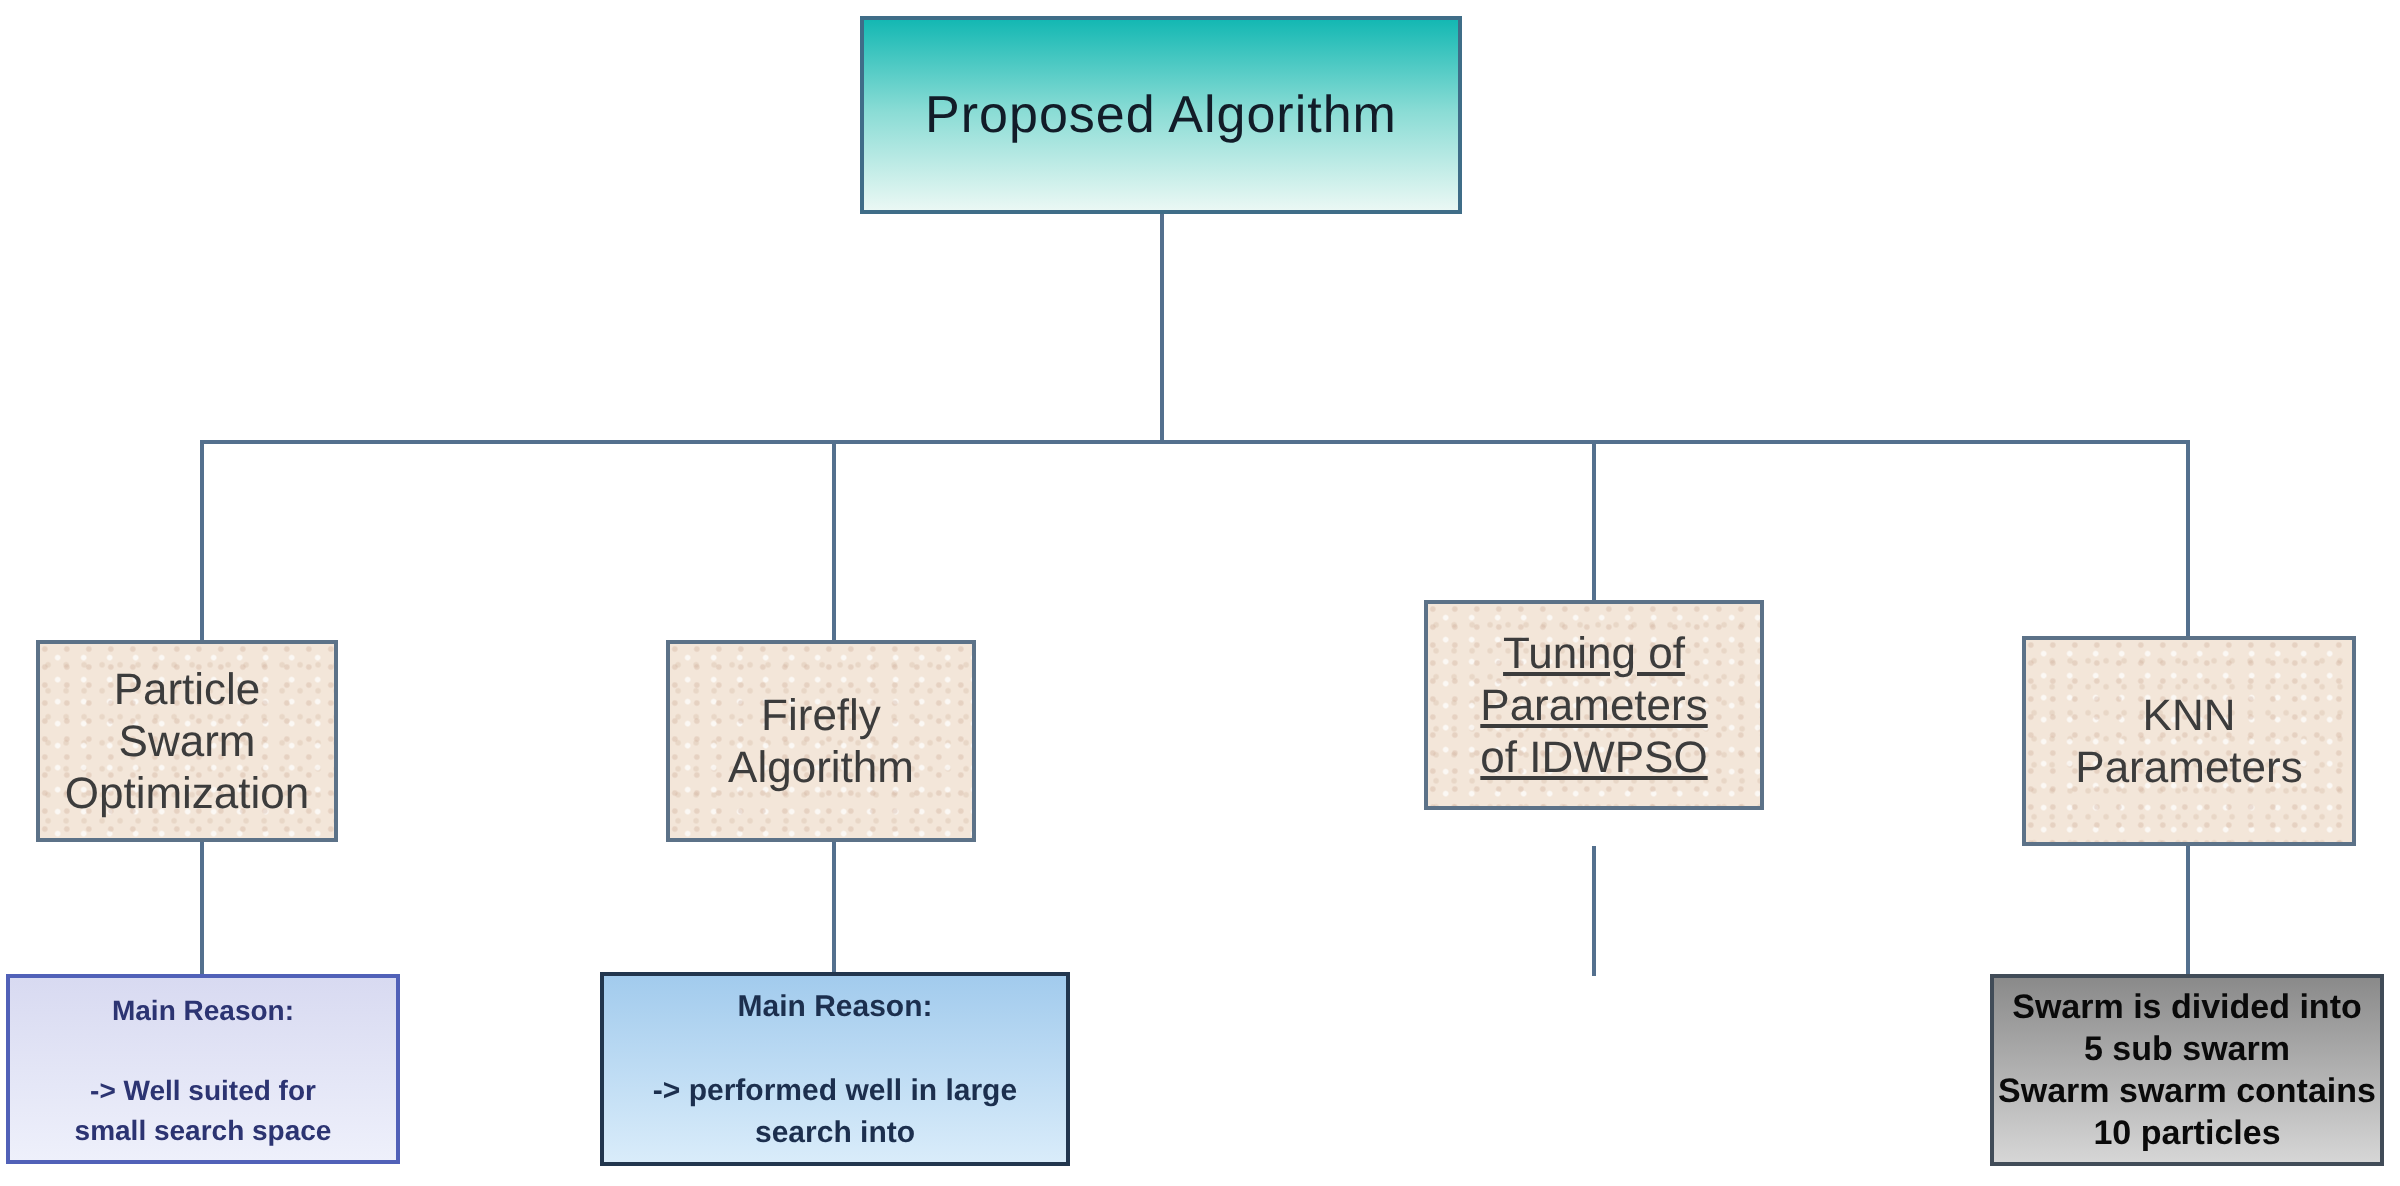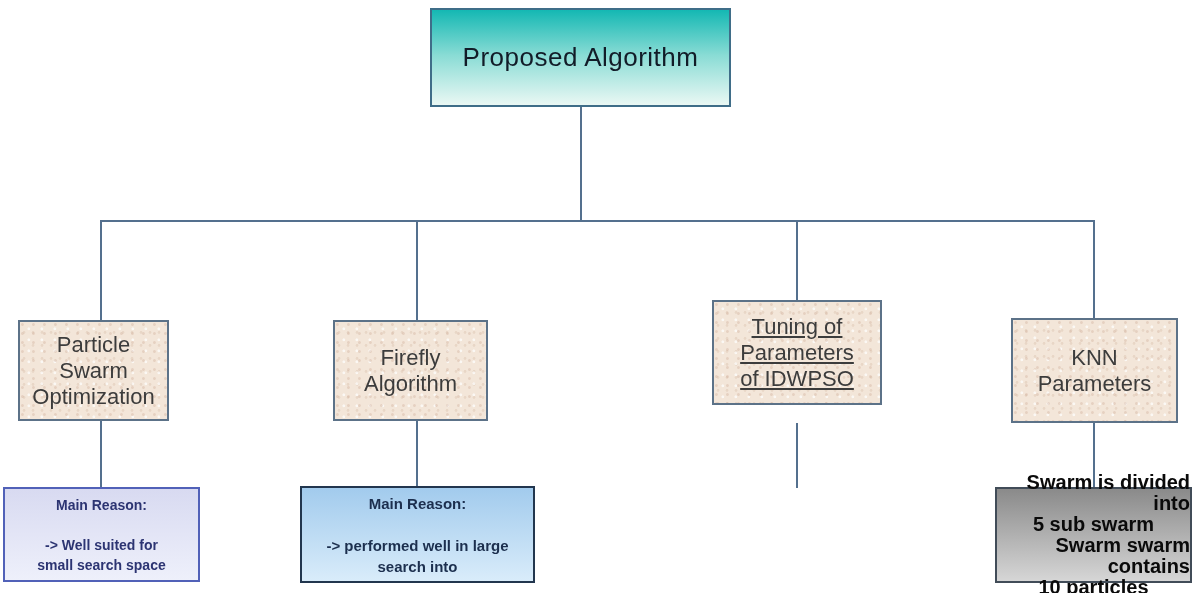--- a/index.html
+++ b/index.html
@@ -96,21 +96,21 @@
     background: linear-gradient(180deg, var(--d3_top) 0%, var(--d3_bottom) 100%);
     color: var(--d3_text);
     font-size: 18px; line-height: 26px;
     font-weight: normal;
   }
   #detail-knn {
     left: 995px; top: 487px; width: 197px; height: 96px;
     border: 2px solid var(--d4_border);
     background: linear-gradient(180deg, var(--d4_top) 0%, var(--d4_bottom) 100%);
     color: var(--d4_text);
-    font-size: 20px; line-height: 21px;
+    font-size: 17px; line-height: 21px;
   }
 </style>
 </head>
 <body>
 
 <div class="canvas">
 
   <div class="conn v" id="conn-root-stub"></div>
   <div class="conn h" id="conn-main-h"></div>
   <div class="conn v" id="conn-drop-pso"></div>

